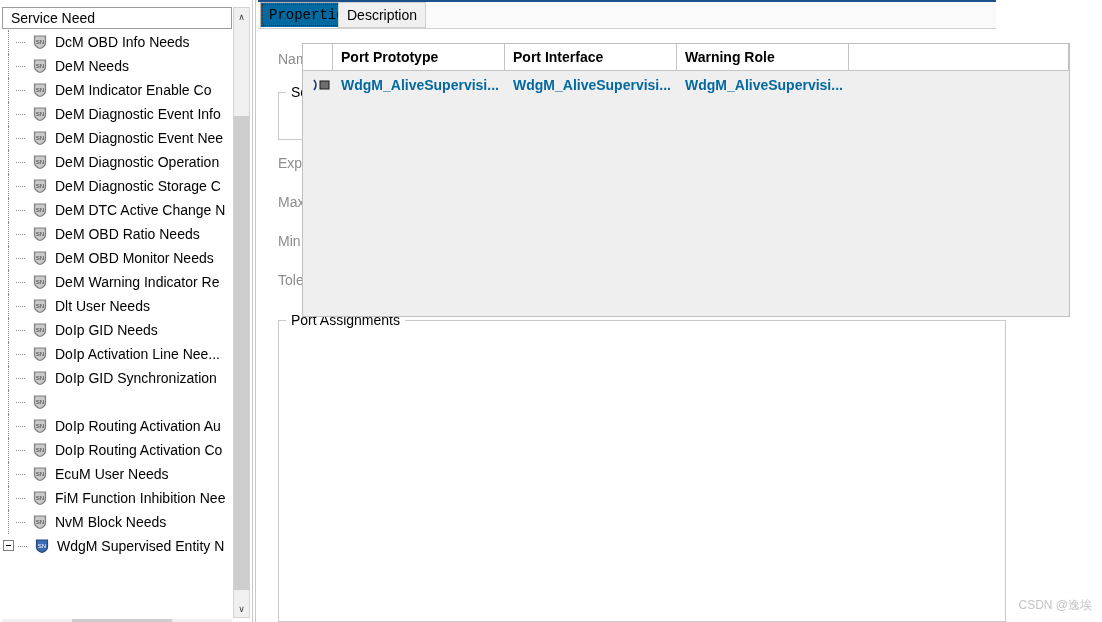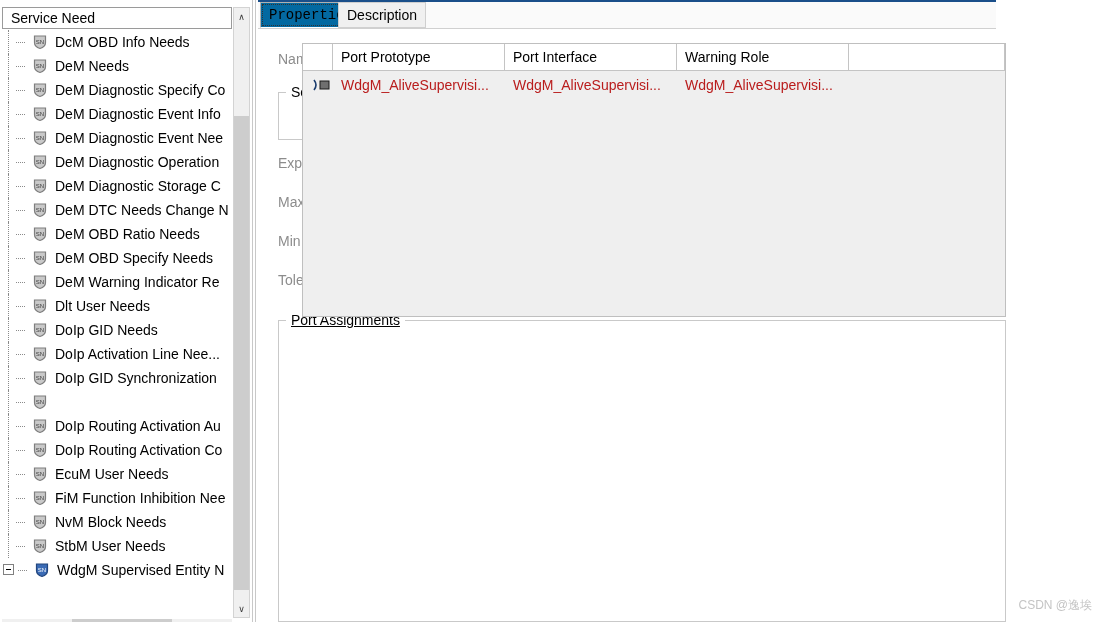--- a/index.html
+++ b/index.html
@@ -278,26 +278,27 @@
     background: #fff;
     margin-right: 7px;
     box-sizing: border-box;
     flex: 0 0 14px;
   }
 
   
   #port-table {
     position: absolute;
     left: 44px; top: 43px;
-    width: 704px;
+    width: 768px;
     height: 274px;
     border: 1px solid #bfbfbf;
     background: #efefef;
     box-sizing: border-box;
     overflow: hidden;
+    font-weight: bold;
   }
   #table-head {
     display: flex;
     height: 27px;
     background: #ffffff;
     border-bottom: 1px solid #c4c4c4;
     box-sizing: border-box;
   }
   #table-head .th {
     border-right: 1px solid #c4c4c4;
@@ -314,21 +315,21 @@
     display: flex;
     height: 27px;
     background: #efefef;
     box-sizing: border-box;
   }
   .tbl-row .td {
     display: flex;
     align-items: center;
     padding-left: 8px;
     font-size: 14px;
-    color: #b91c1c;
+    color: #0369a1;
     box-sizing: border-box;
     white-space: nowrap;
     overflow: hidden;
   }
   .row-marker {
     width: 30px; flex: 0 0 30px;
     display: flex;
     align-items: center;
     justify-content: center;
   }
@@ -374,21 +375,21 @@
           </svg></span>
         <span class="tree-label">DeM Needs</span>
       </div>
       <div class="tree-row">
         <div class="tree-indent-guide"></div>
         <div class="tree-elbow"></div>
         <span class="sn-icon"><svg width="16" height="16" viewBox="0 0 16 16">
             <path d="M2.5 2 H13.5 V8.5 Q13.5 13 8 14.5 Q2.5 13 2.5 8.5 Z" fill="#c9c9c9" stroke="#7e7e7e" stroke-width="1.2"></path>
             <text x="8" y="10" font-size="6" text-anchor="middle" fill="#3a3a3a" font-family="Liberation Sans, sans-serif">SN</text>
           </svg></span>
-        <span class="tree-label">DeM Diagnostic Specify Co</span>
+        <span class="tree-label">DeM Indicator Enable Co</span>
       </div>
       <div class="tree-row">
         <div class="tree-indent-guide"></div>
         <div class="tree-elbow"></div>
         <span class="sn-icon"><svg width="16" height="16" viewBox="0 0 16 16">
             <path d="M2.5 2 H13.5 V8.5 Q13.5 13 8 14.5 Q2.5 13 2.5 8.5 Z" fill="#c9c9c9" stroke="#7e7e7e" stroke-width="1.2"></path>
             <text x="8" y="10" font-size="6" text-anchor="middle" fill="#3a3a3a" font-family="Liberation Sans, sans-serif">SN</text>
           </svg></span>
         <span class="tree-label">DeM Diagnostic Event Info</span>
       </div>
@@ -419,39 +420,39 @@
           </svg></span>
         <span class="tree-label">DeM Diagnostic Storage C</span>
       </div>
       <div class="tree-row">
         <div class="tree-indent-guide"></div>
         <div class="tree-elbow"></div>
         <span class="sn-icon"><svg width="16" height="16" viewBox="0 0 16 16">
             <path d="M2.5 2 H13.5 V8.5 Q13.5 13 8 14.5 Q2.5 13 2.5 8.5 Z" fill="#c9c9c9" stroke="#7e7e7e" stroke-width="1.2"></path>
             <text x="8" y="10" font-size="6" text-anchor="middle" fill="#3a3a3a" font-family="Liberation Sans, sans-serif">SN</text>
           </svg></span>
-        <span class="tree-label">DeM DTC Needs Change N</span>
+        <span class="tree-label">DeM DTC Active Change N</span>
       </div>
       <div class="tree-row">
         <div class="tree-indent-guide"></div>
         <div class="tree-elbow"></div>
         <span class="sn-icon"><svg width="16" height="16" viewBox="0 0 16 16">
             <path d="M2.5 2 H13.5 V8.5 Q13.5 13 8 14.5 Q2.5 13 2.5 8.5 Z" fill="#c9c9c9" stroke="#7e7e7e" stroke-width="1.2"></path>
             <text x="8" y="10" font-size="6" text-anchor="middle" fill="#3a3a3a" font-family="Liberation Sans, sans-serif">SN</text>
           </svg></span>
         <span class="tree-label">DeM OBD Ratio Needs</span>
       </div>
       <div class="tree-row">
         <div class="tree-indent-guide"></div>
         <div class="tree-elbow"></div>
         <span class="sn-icon"><svg width="16" height="16" viewBox="0 0 16 16">
             <path d="M2.5 2 H13.5 V8.5 Q13.5 13 8 14.5 Q2.5 13 2.5 8.5 Z" fill="#c9c9c9" stroke="#7e7e7e" stroke-width="1.2"></path>
             <text x="8" y="10" font-size="6" text-anchor="middle" fill="#3a3a3a" font-family="Liberation Sans, sans-serif">SN</text>
           </svg></span>
-        <span class="tree-label">DeM OBD Specify Needs</span>
+        <span class="tree-label">DeM OBD Monitor Needs</span>
       </div>
       <div class="tree-row">
         <div class="tree-indent-guide"></div>
         <div class="tree-elbow"></div>
         <span class="sn-icon"><svg width="16" height="16" viewBox="0 0 16 16">
             <path d="M2.5 2 H13.5 V8.5 Q13.5 13 8 14.5 Q2.5 13 2.5 8.5 Z" fill="#c9c9c9" stroke="#7e7e7e" stroke-width="1.2"></path>
             <text x="8" y="10" font-size="6" text-anchor="middle" fill="#3a3a3a" font-family="Liberation Sans, sans-serif">SN</text>
           </svg></span>
         <span class="tree-label">DeM Warning Indicator Re</span>
       </div>
@@ -536,29 +537,20 @@
         <span class="tree-label">FiM Function Inhibition Nee</span>
       </div>
       <div class="tree-row">
         <div class="tree-indent-guide"></div>
         <div class="tree-elbow"></div>
         <span class="sn-icon"><svg width="16" height="16" viewBox="0 0 16 16">
             <path d="M2.5 2 H13.5 V8.5 Q13.5 13 8 14.5 Q2.5 13 2.5 8.5 Z" fill="#c9c9c9" stroke="#7e7e7e" stroke-width="1.2"></path>
             <text x="8" y="10" font-size="6" text-anchor="middle" fill="#3a3a3a" font-family="Liberation Sans, sans-serif">SN</text>
           </svg></span>
         <span class="tree-label">NvM Block Needs</span>
-      </div>
-      <div class="tree-row">
-        <div class="tree-indent-guide"></div>
-        <div class="tree-elbow"></div>
-        <span class="sn-icon"><svg width="16" height="16" viewBox="0 0 16 16">
-            <path d="M2.5 2 H13.5 V8.5 Q13.5 13 8 14.5 Q2.5 13 2.5 8.5 Z" fill="#c9c9c9" stroke="#7e7e7e" stroke-width="1.2"></path>
-            <text x="8" y="10" font-size="6" text-anchor="middle" fill="#3a3a3a" font-family="Liberation Sans, sans-serif">SN</text>
-          </svg></span>
-        <span class="tree-label">StbM User Needs</span>
       </div>
       <div class="tree-row">
         <div class="tree-expander">
           <div class="box"></div>
         </div>
         <div class="tree-elbow"></div>
         <span class="sn-icon"><svg width="16" height="16" viewBox="0 0 16 16">
             <path d="M2.5 2 H13.5 V8.5 Q13.5 13 8 14.5 Q2.5 13 2.5 8.5 Z" fill="#3a6bb5" stroke="#23467d" stroke-width="1.2"></path>
             <text x="8" y="10" font-size="6" text-anchor="middle" fill="#ffffff" font-family="Liberation Sans, sans-serif">SN</text>
           </svg></span>
@@ -621,21 +613,21 @@
   <div class="checkbox-row" style="left:515px; top:158px;">
     <span class="cb-box"></span>
     <span>Active at Start</span>
   </div>
   <div class="checkbox-row" style="left:515px; top:196px;">
     <span class="cb-box"></span>
     <span>Enable Deactivation</span>
   </div>
 
   <div class="group-box" style="left:20px; top:320px; width:728px; height:302px;"></div>
-  <div class="group-title" style="left:28px; top:312px;text-decoration:underline;">Port Assignments</div>
+  <div class="group-title" style="left:28px; top:312px;">Port Assignments</div>
 
   <div id="port-table">
     <div id="table-head">
       <div class="th row-marker"></div>
       <div class="th col-w1">Port Prototype</div>
       <div class="th col-w2">Port Interface</div>
       <div class="th col-w3">Warning Role</div>
       <div class="th col-w4"></div>
     </div>
     <div class="tbl-row">

